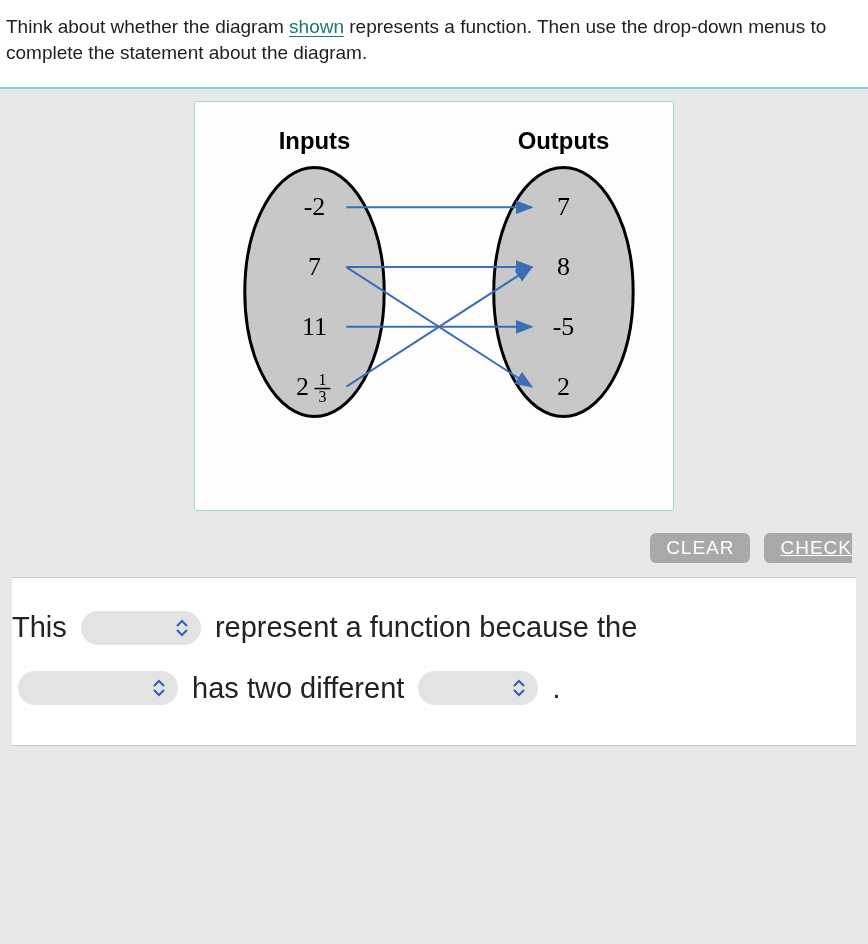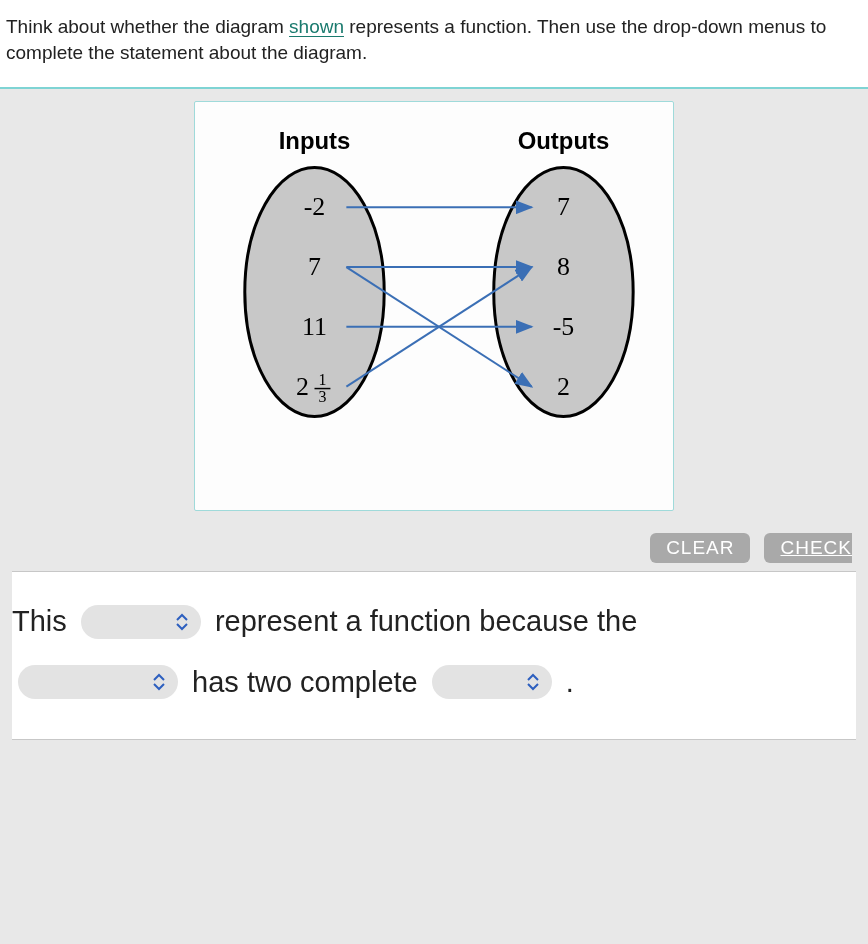--- a/index.html
+++ b/index.html
@@ -5,21 +5,21 @@
   * { box-sizing: border-box; margin: 0; padding: 0; }
   html, body { width: 868px; height: 944px; font-family: Arial, Helvetica, sans-serif; background: #fff; color: #222; overflow: hidden; }
   .page { width: 868px; height: 944px; display: flex; flex-direction: column; }
   .prompt { padding: 14px 16px 22px 6px; font-size: 19px; line-height: 1.35; }
   .prompt .link { color: #1a7a6e; text-decoration: underline; text-underline-offset: 3px; }
   .panel { background: #e8e8e8; border-top: 2px solid #7fd4d4; padding: 12px 12px 0 12px; flex: 1; }
   .diagram-card { background: #fdfdfd; border: 1px solid #9fdada; border-radius: 2px; margin: 0 auto; width: 480px; height: 410px; display: flex; align-items: flex-start; justify-content: center; padding-top: 10px; }
   .diagram-svg { display: block; }
   .btn-row { display: flex; justify-content: flex-end; gap: 14px; padding: 22px 4px 0 0; }
   .btn { background: #a9a9a9; color: #fff; font-size: 19px; letter-spacing: 1px; padding: 4px 16px; border-radius: 6px; border: none; cursor: pointer; text-align: right; }
-  .sentence-band { margin-top: 8px; background: #fff; border-top: 1px solid #c7c7c7; border-bottom: 1px solid #c7c7c7; padding: 18px 6px 28px 0; font-size: 29px; line-height: 2.0; }
+  .sentence-band { margin-top: 14px; background: #fff; border-top: 1px solid #c7c7c7; border-bottom: 1px solid #c7c7c7; padding: 18px 6px 28px 0; font-size: 29px; line-height: 2.0; }
   .dd { display: inline-flex; align-items: center; background: #e3e3e3; border-radius: 18px; height: 34px; padding: 0 10px 0 20px; margin: 0 6px; vertical-align: middle; cursor: pointer; min-width: 120px; justify-content: flex-end; }
   .dd.small { min-width: 160px; }
   .dd .caret { width: 18px; height: 18px; display: inline-block; }
   .caret svg { display: block; }
   .senttext { vertical-align: middle; }
 </style>
 </head>
 <body>
 
 <div class="page">
@@ -93,21 +93,21 @@
       <br>
       <span class="dd small">
         <span></span>
         <span class="caret">
           <svg width="18" height="18" viewBox="0 0 18 18">
               <path d="M4 7 L9 2 L14 7" fill="none" stroke="#2d5fbf" stroke-width="2"></path>
               <path d="M4 11 L9 16 L14 11" fill="none" stroke="#2d5fbf" stroke-width="2"></path>
             </svg>
         </span>
       </span>
-      <span class="senttext">has two complete</span>
+      <span class="senttext">has two different</span>
       <span class="dd">
         <span></span>
         <span class="caret">
           <svg width="18" height="18" viewBox="0 0 18 18">
               <path d="M4 7 L9 2 L14 7" fill="none" stroke="#2d5fbf" stroke-width="2"></path>
               <path d="M4 11 L9 16 L14 11" fill="none" stroke="#2d5fbf" stroke-width="2"></path>
             </svg>
         </span>
       </span>
       <span class="senttext">.</span>

